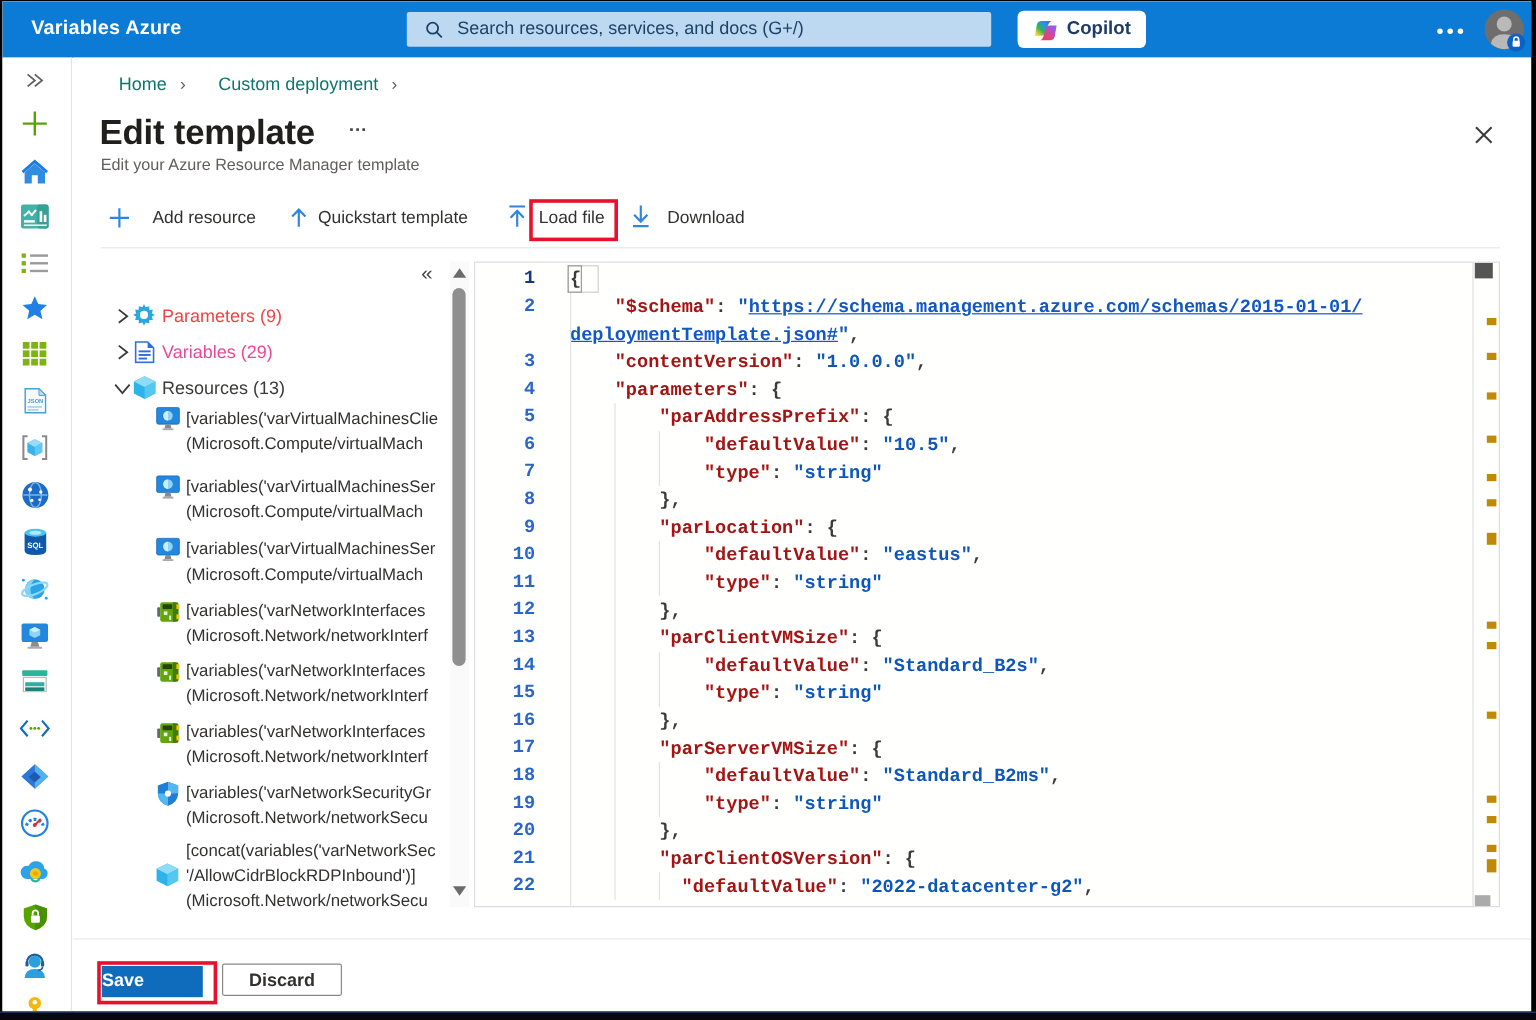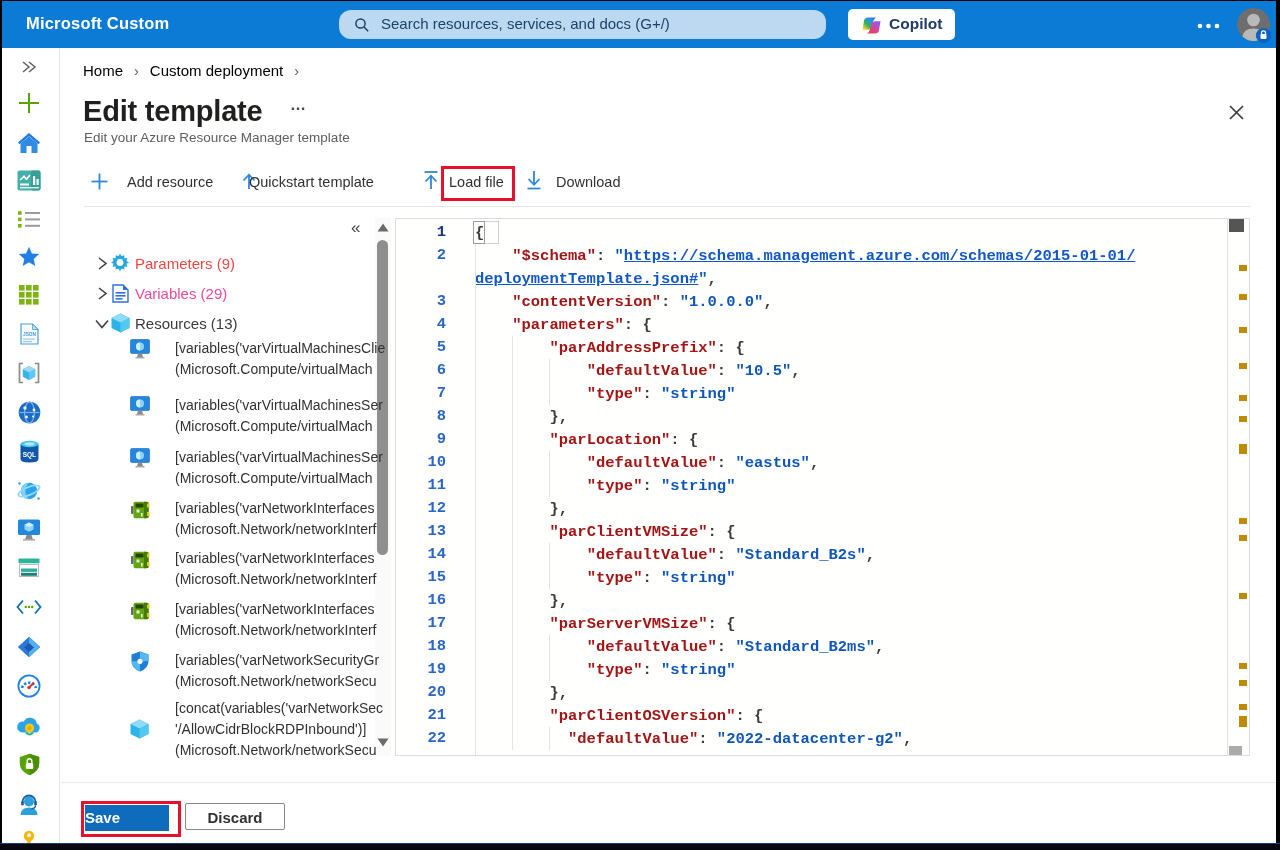--- a/index.html
+++ b/index.html
@@ -3,41 +3,41 @@
 <meta charset="utf-8">
 <style>
 html,body{margin:0;padding:0;} *{box-sizing:border-box;}
 body{font-family:"Liberation Sans",sans-serif;}
 #stage{position:relative;width:1280px;height:850px;background:#000;overflow:hidden;}
 #app{position:absolute;left:2px;top:1px;width:1274px;height:842px;background:#fff;overflow:hidden;}
 .abs{position:absolute;}
 
 #topbar{position:absolute;left:0;top:0;width:1274px;height:47px;background:#0c7bd6;}
 #mslogo{position:absolute;left:24px;top:13px;color:#fff;font-size:16.5px;font-weight:bold;letter-spacing:.2px;}
-#search{position:absolute;left:337px;top:9px;width:487px;height:29px;background:#bcd9f1;border-radius:12px;}
+#search{position:absolute;left:337px;top:9px;width:487px;height:29px;background:#bcd9f1;border-radius:2px;}
 #search .stxt{position:absolute;left:42px;top:5px;font-size:15px;color:#1c4268;}
 #copilot{position:absolute;left:846px;top:8px;width:107px;height:31px;background:#fff;border-radius:5px;}
 #copilot .ctxt{position:absolute;left:41px;top:6px;font-size:15.5px;font-weight:bold;color:#1f3b66;}
 #dots3{position:absolute;left:1194px;top:22px;width:26px;height:6px;}
 #avatar{position:absolute;left:1235px;top:6px;width:35px;height:37px;}
 
 #rail{position:absolute;left:0;top:47px;width:58px;height:795px;background:#fff;border-right:1px solid #e4e4e4;}
 
 #content{position:absolute;left:59px;top:47px;width:1215px;height:795px;background:#fff;}
 #crumb{position:absolute;left:22px;top:14px;font-size:15px;color:#6d6a67;}
-#crumb a{color:#000000;text-decoration:none;} #crumb .sep{color:#5f5d5b;margin:0 11px;font-size:14.5px;} #crumb .sep2{color:#5f5d5b;margin-left:11px;font-size:14.5px;}
+#crumb a{color:#0f766e;text-decoration:none;margin-left:16px;} #crumb .sep{color:#5f5d5b;margin:0 11px;font-size:14.5px;} #crumb .sep2{color:#5f5d5b;margin-left:11px;font-size:14.5px;}
 #title{position:absolute;left:22px;top:47px;font-size:29px;font-weight:bold;color:#201f1e;letter-spacing:-0.2px;}
 #titledots{position:absolute;left:229px;top:48px;font-size:16px;color:#4a4a4a;letter-spacing:2px;font-weight:bold;}
 #closex{position:absolute;left:1168px;top:57px;width:15px;height:15px;}
 #subtitle{position:absolute;left:23px;top:82px;font-size:13.5px;color:#605e5c;}
 #toolbar{position:absolute;left:0;top:0;width:1215px;height:795px;font-size:14.5px;}
 .titem{position:absolute;top:9px;color:#323130;}
 #tooldiv{position:absolute;left:23px;top:158px;width:1166px;height:1px;background:#e8e6e4;}
 #redload{position:absolute;left:380px;top:118px;width:74px;height:35px;border:3.5px solid #e8112d;}
-.titm{position:absolute;left:96px;width:220px;line-height:21px;font-size:14px;color:#323130;overflow:hidden;white-space:nowrap;margin-left:20px;}
+.titm{position:absolute;left:96px;width:220px;line-height:21px;font-size:14px;color:#323130;overflow:hidden;white-space:nowrap;}
 
 #editor{position:absolute;left:334px;top:170px;width:855px;height:538px;border:1px solid #dcdcdc;background:#fffffe;overflow:hidden;}
 #gutter{position:absolute;left:0;top:2px;width:50px;text-align:right;font-family:"Liberation Mono",monospace;font-size:15.5px;font-weight:bold;line-height:23px;color:#2a66c8;white-space:pre;}
 #code{position:absolute;left:79px;top:3px;font-family:"Liberation Mono",monospace;font-size:15.5px;font-weight:bold;line-height:23px;color:#3b3b3b;white-space:pre;}
 #code .k{color:#a31515;}
 #code .v{color:#0e56b8;}
 #code .u{color:#1057c8;text-decoration:underline;}
 .guide{position:absolute;width:1px;background:#e3e3e3;}
 #ruler{position:absolute;left:831px;top:0;width:24px;height:538px;border-left:1px solid #e0e0e0;}
 .mark{position:absolute;left:11px;width:8px;height:6px;background:#c08a09;}
@@ -46,21 +46,21 @@
 #redsave{position:absolute;left:20px;top:753px;width:100px;height:36px;border:3.5px solid #e8112d;}
 #savebtn{position:absolute;left:24px;top:757px;width:84px;height:26px;background:#0f6cbd;color:#fff;font-size:15px;font-weight:bold;line-height:26px;}
 #discardbtn{position:absolute;left:124px;top:755px;width:100px;height:27px;background:#fff;border:1px solid #8a8886;border-radius:2px;color:#323130;font-size:15px;font-weight:bold;text-align:center;line-height:27px;}
 #taskbar{position:absolute;left:0;top:843px;width:1280px;height:7px;background:#07070f;border-top:1px solid #1b3f7a;}
 </style>
 </head>
 <body>
 <div id="stage">
 <div id="app">
   <div id="topbar">
-    <div id="mslogo">Microsoft Custom</div>
+    <div id="mslogo">Variables Azure</div>
     <div id="search">
       <svg class="abs" style="left:15px;top:7px" width="16" height="16" viewBox="0 0 16 16">
             <circle cx="6.5" cy="6.5" r="4.6" fill="none" stroke="#1c4268" stroke-width="1.5"></circle>
             <line x1="10" y1="10" x2="14.2" y2="14.2" stroke="#1c4268" stroke-width="1.5"></line>
           </svg>
       <div class="stxt">Search resources, services, and docs (G+/)</div>
     </div>
     <div id="copilot">
       <svg class="abs" style="left:12px;top:5px" width="23" height="23" viewBox="0 0 24 24">
 <defs>
@@ -244,21 +244,21 @@
     <div id="subtitle">Edit your Azure Resource Manager template</div>
     <div id="toolbar">
       <svg class="abs" style="left:30px;top:125px" width="17" height="17" viewBox="0 0 17 17">
             <line x1="8.5" y1="0.5" x2="8.5" y2="16.5" stroke="#2e86dd" stroke-width="1.8"></line>
             <line x1="0.5" y1="8.5" x2="16.5" y2="8.5" stroke="#2e86dd" stroke-width="1.8"></line>
           </svg>
       <div class="titem" style="left:66px;top:126px">Add resource</div>
       <svg class="abs" style="left:180px;top:125px" width="16" height="17" viewBox="0 0 16 17">
             <path d="M8 16 V2 M2.5 7.5 L8 1.7 L13.5 7.5" fill="none" stroke="#2e86dd" stroke-width="1.8"></path>
           </svg>
-      <div class="titem" style="left:188px;top:126px">Quickstart template</div>
+      <div class="titem" style="left:204px;top:126px">Quickstart template</div>
       <svg class="abs" style="left:362px;top:123px" width="16" height="19" viewBox="0 0 16 19">
             <line x1="1.5" y1="1" x2="14.5" y2="1" stroke="#2e86dd" stroke-width="1.8"></line>
             <path d="M8 18 V5 M2.5 10.5 L8 4.7 L13.5 10.5" fill="none" stroke="#2e86dd" stroke-width="1.8"></path>
           </svg>
       <div class="titem" style="left:388px;top:126px">Load file</div>
       <svg class="abs" style="left:465px;top:123px" width="16" height="19" viewBox="0 0 16 19">
             <line x1="1.5" y1="17.5" x2="14.5" y2="17.5" stroke="#2e86dd" stroke-width="1.8"></line>
             <path d="M8 0 V13 M2.5 8 L8 13.8 L13.5 8" fill="none" stroke="#2e86dd" stroke-width="1.8"></path>
           </svg>
       <div class="titem" style="left:495px;top:126px">Download</div>

